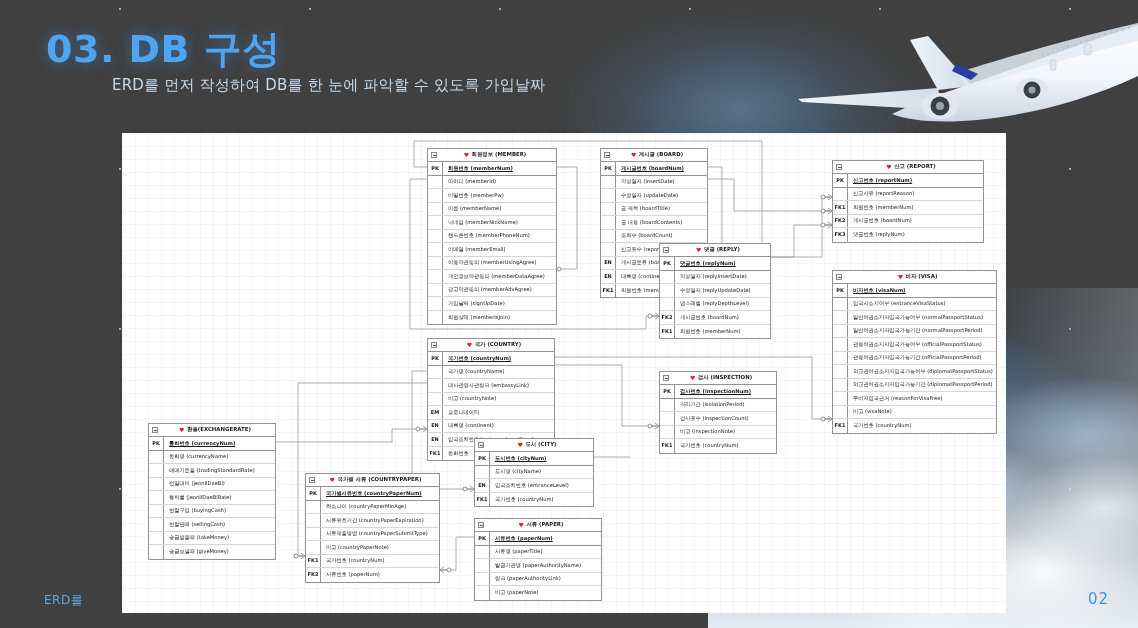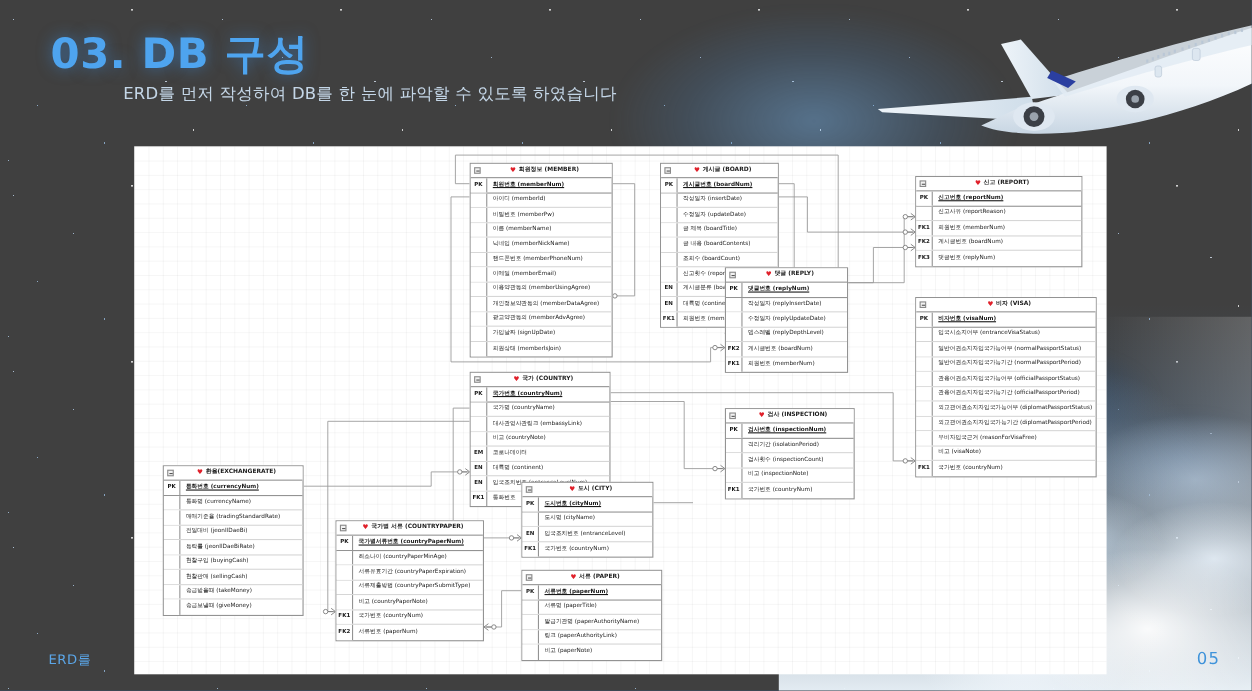--- a/index.html
+++ b/index.html
@@ -221,25 +221,25 @@
     <rect x="342" y="26" width="7" height="11" rx="2" fill="#dde7f0" stroke="#b9c7d6" stroke-width=".6"></rect>
     <rect x="308" y="42" width="6" height="10" rx="2" fill="#dde7f0" stroke="#b9c7d6" stroke-width=".6"></rect>
   </svg>
 
   <div id="clouds-dark"></div>
   <div id="clouds"></div>
   <div id="cloud-edge"></div>
 
   <div id="header">
     <div id="slide-title">03. DB 구성</div>
-    <div id="slide-subtitle">ERD를 먼저 작성하여 DB를 한 눈에 파악할 수 있도록 하였습니다</div>
+    <div id="slide-subtitle">ERD를 먼저 작성하여 DB를 한 눈에 파악할 수 있도록 가입날짜</div>
   </div>
 
   <div id="footer-label">ERD를</div>
-  <div id="page-number">05</div>
+  <div id="page-number">02</div>
 
   <div id="erd-canvas">
     <div id="erd-grid"></div>
 
     <svg id="connector-layer" viewBox="0 0 884 480" preserveAspectRatio="none">
 
       <path class="conn" d="M435 34 L455 34 L455 136 L428 136"></path>
       <path class="conn-foot" d="M432 133 L428 136 L432 139 M430 136 L435 136"></path>
       <circle class="conn-dot" cx="437" cy="136" r="2"></circle>
 

